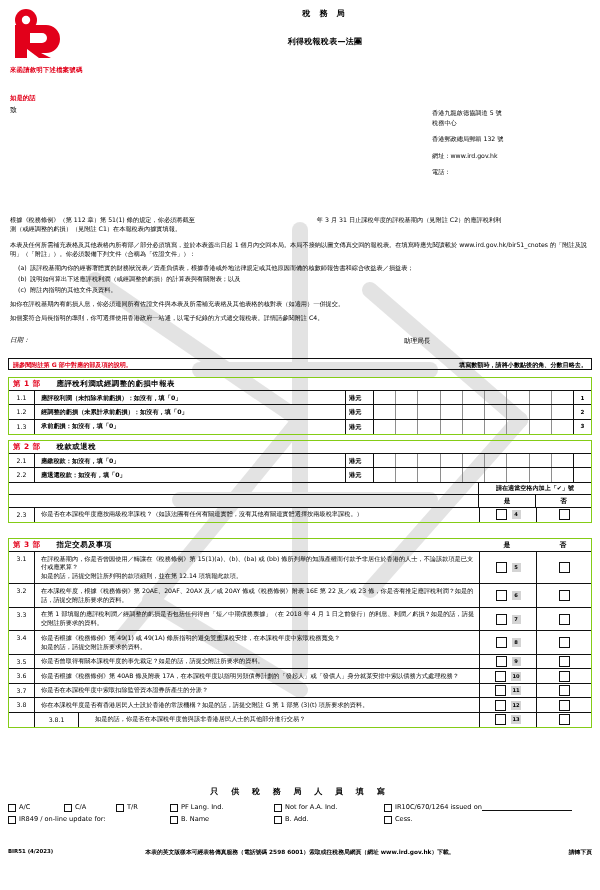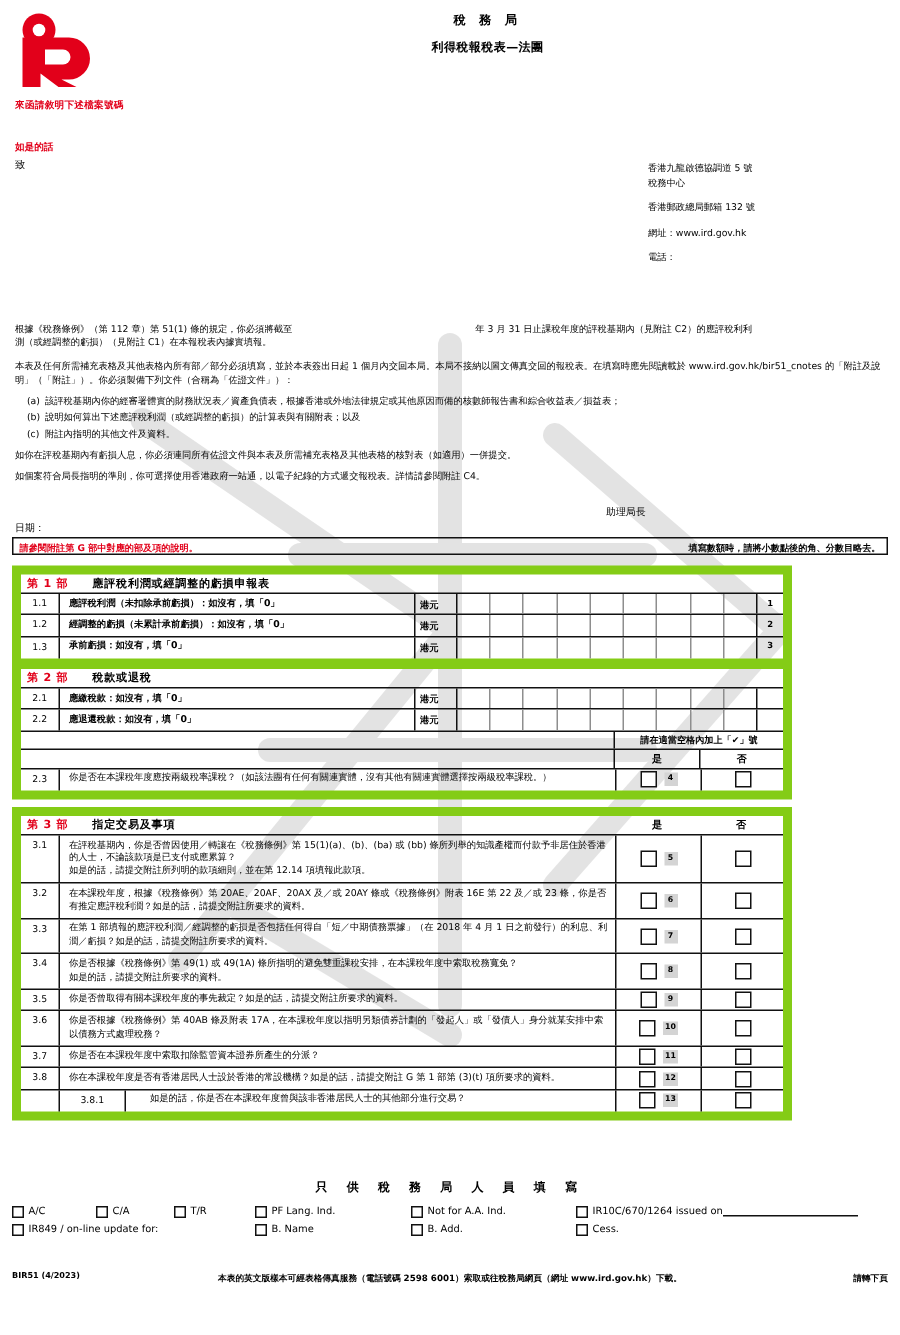--- a/index.html
+++ b/index.html
@@ -47,21 +47,21 @@
     position: absolute;
     left: 210px; top: 8px;
     width: 230px;
     text-align: center;
     z-index: 10;
   }
   .doc-title .l1 {
     font-weight: bold;
     font-size: 8.2px;
     letter-spacing: 3px;
-    margin-bottom: 7px;
+    margin-bottom: 17px;
   }
   .doc-title .l2 {
     font-weight: bold;
     font-size: 8px;
     letter-spacing: .3px;
     margin-bottom: .5px;
   }
   .doc-title .l3, .doc-title .l4 {
     font-weight: bold;
     font-size: 8px;
@@ -126,23 +126,24 @@
   .sub-item .mark {
     width: 20px;
     flex: none;
     padding-left: 8px;
     box-sizing: border-box;
   }
   .sub-item .txt { flex: 1; }
 
   .date-line {
     position: absolute;
-    left: 10px; top: 348px;
+    left: 10px; top: 336px;
     font-size: 6.6px;
     z-index: 10;
+    font-style: italic;
   }
   .signer {
     position: absolute;
     left: 404px; top: 337px;
     font-size: 6.6px;
     z-index: 10;
   }
 
   
   .notice-bar {
@@ -167,22 +168,22 @@
     right: 4px; top: 2.2px;
     color: #000;
     font-weight: bold;
     font-size: 6.1px;
   }
 
   
   .tbl {
     position: absolute;
     left: 8px;
-    width: 520px;
-    border: 6px solid #84cc16;
+    width: 584px;
+    border: 1px solid #84cc16;
     box-sizing: border-box;
     z-index: 10;
     background: transparent;
   }
   .sec-head {
     display: flex;
     align-items: center;
     height: 13px;
     border-bottom: 1px solid #111;
     padding-left: 4px;

